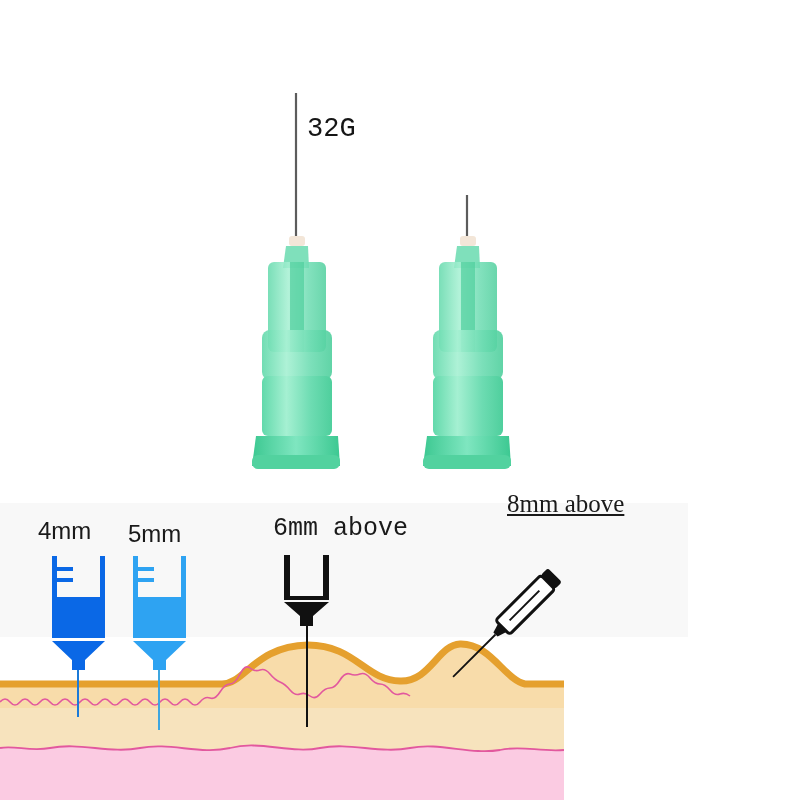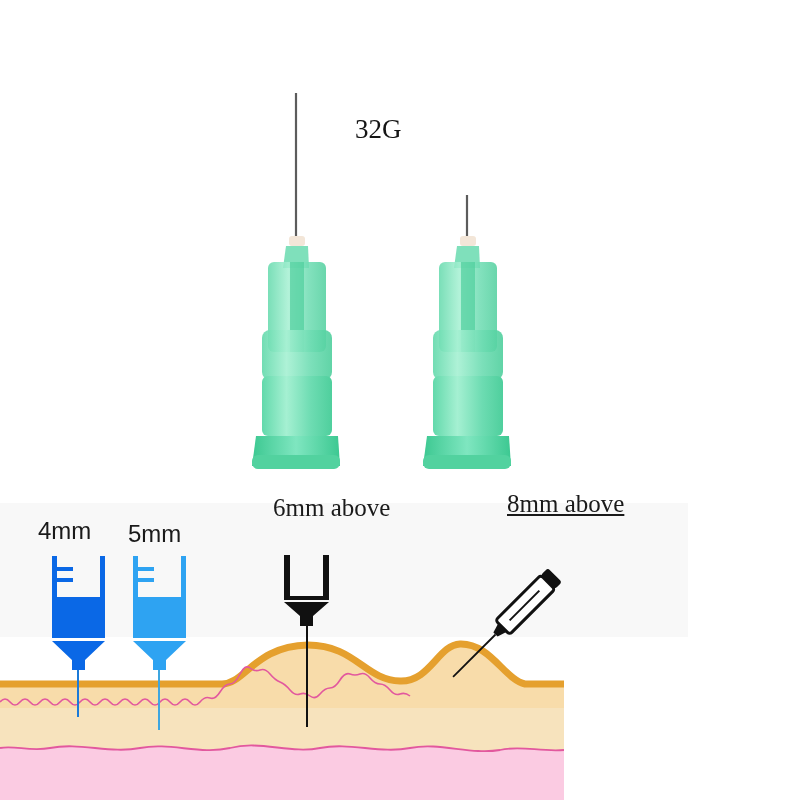--- a/index.html
+++ b/index.html
@@ -1,20 +1,20 @@
 <!DOCTYPE html>
 <html><head>
   <meta charset="utf-8">
   <style>
     html, body { margin: 0; padding: 0; background: #ffffff; }
     body { width: 800px; height: 800px; position: relative; overflow: hidden; }
     .photo { position: absolute; left: 0; top: 0; width: 800px; height: 500px; }
     .label-32g {
       position: absolute; left: 307px; top: 114px;
-      font-family: Liberation Serif, serif; font-size: 27px; color: #151515; letter-spacing: 0px; margin-left: 48px;
+      font-family: Liberation Mono, monospace; font-size: 27px; color: #151515; letter-spacing: 0px;
     }
     .diagram-panel {
       position: absolute; left: 0; top: 503px; width: 688px; height: 134px; background: #f8f8f8;
     }
     .skin-svg { position: absolute; left: 0; top: 0; }
     .dlabel {
       position: absolute; font-size: 24px; color: #1a1a1a; white-space: nowrap;
     }
     .dlabel.sans { font-family: "Liberation Sans", sans-serif; }
     .dlabel.serif { font-family: "Liberation Serif", serif; font-size: 25px; }
@@ -106,14 +106,14 @@
     <rect x="-10" y="-14" width="20" height="10" rx="3" fill="#111"></rect>
     <rect x="-10" y="-4" width="20" height="64" rx="3" fill="#fff" stroke="#111" stroke-width="3"></rect>
     <line x1="0" y1="8" x2="0" y2="50" stroke="#111" stroke-width="2"></line>
     <path d="M-6 60 L6 60 L3 70 L-3 70 Z" fill="#111"></path>
     <line x1="0" y1="70" x2="0" y2="130" stroke="#111" stroke-width="1.8"></line>
   </g>
 </svg>
 
 <div class="dlabel sans" style="left:38px; top:517px;">4mm</div>
 <div class="dlabel sans" style="left:128px; top:520px;">5mm</div>
-<div class="dlabel serif" style="left:273px; top:494px;">6mm above</div>
+<div class="dlabel serif" style="left:273px; top:514px;font-family:Liberation Mono, monospace;">6mm above</div>
 <div class="dlabel serif" style="left:507px; top:490px;text-decoration:underline;">8mm above</div>
 
 </body></html>

